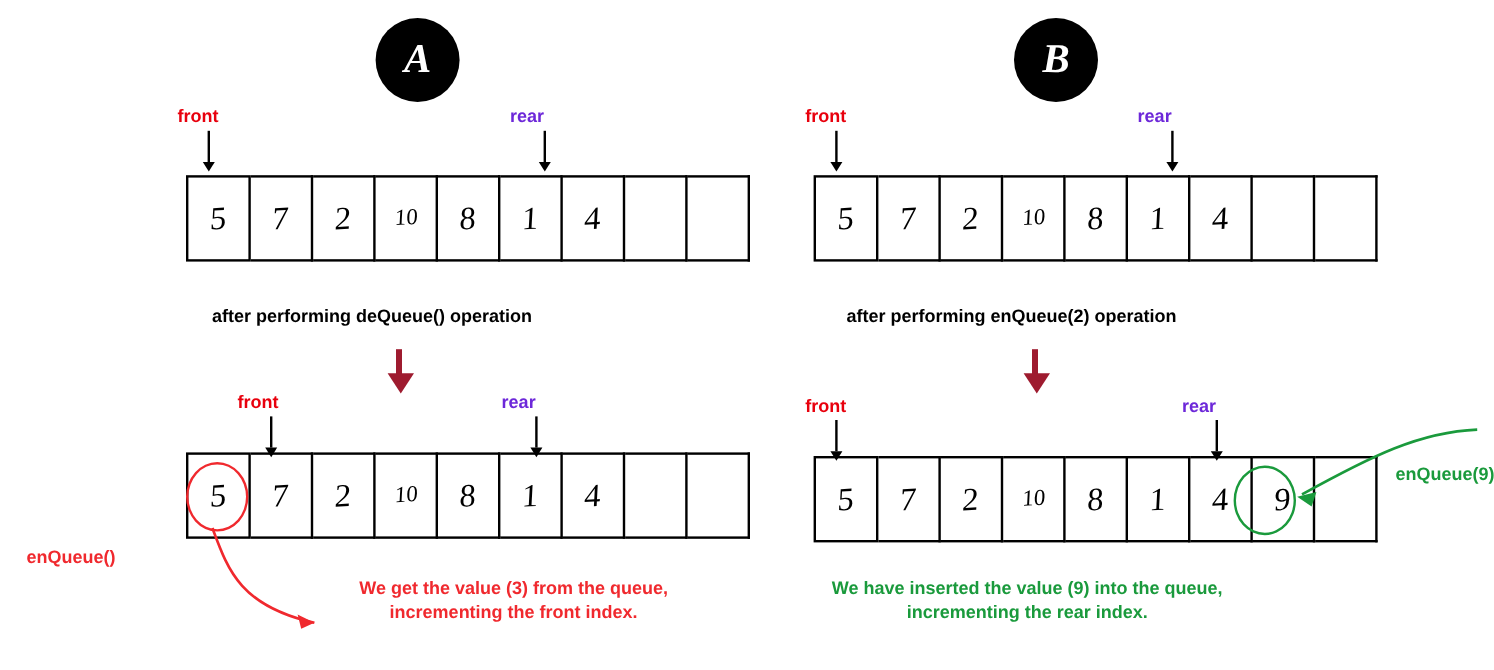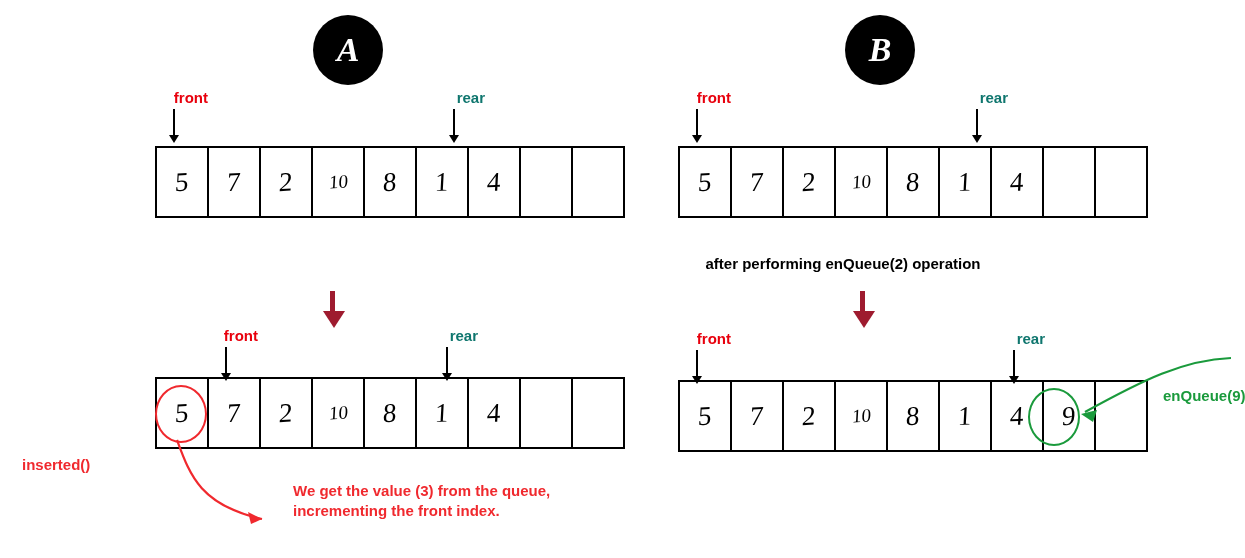--- a/index.html
+++ b/index.html
@@ -16,41 +16,41 @@
   
   .queue{position:absolute;display:flex;}
   .cell{width:50px;height:68px;border:2px solid #000;border-left:none;
         display:flex;align-items:center;justify-content:center;
         font-family:"Liberation Serif", serif;font-size:27px;}
   .cell:first-child{border-left:2px solid #000;}
   .cell.empty{color:transparent;}
   .cell .val{transform:skewX(-6deg) rotate(-3deg);display:inline-block;}
 
   
-  .ptr{position:absolute;text-align:right;}
+  .ptr{position:absolute;text-align:left;}
   .ptr .lbl{font-size:15px;font-weight:700;white-space:nowrap;}
   .ptr .shaft{width:2px;height:26px;margin:3px auto 0;}
   .ptr .head{width:0;height:0;margin:0 auto;border-left:5px solid transparent;
              border-right:5px solid transparent;}
   .ptr.front .lbl{color:#e8000d;}
   .ptr.front .shaft{background:#000;}
   .ptr.front .head{border-top:8px solid #000;}
-  .ptr.rear .lbl{color:#0f766e;}
+  .ptr.rear .lbl{color:#6d28d9;}
   .ptr.rear .shaft{background:#000;}
   .ptr.rear .head{border-top:8px solid #000;}
 
   .caption{position:absolute;font-size:15px;font-weight:700;text-align:center;}
 
   .bigarrow{position:absolute;width:0;height:0;}
   .bigarrow .st{position:absolute;left:7px;top:0;width:5px;height:22px;background:#9e1b2f;}
   .bigarrow .hd{position:absolute;left:0;top:20px;width:0;height:0;
                 border-left:11px solid transparent;border-right:11px solid transparent;
                 border-top:17px solid #9e1b2f;}
 
-  .note{position:absolute;font-size:15px;font-weight:700;line-height:1.35;}
+  .note{position:absolute;font-size:15px;font-weight:700;line-height:1.35;text-align:center;}
   .note.red{color:#f0292e;}
   .note.green{color:#1a9a3c;}
 
   .circle-mark{position:absolute;border-radius:50%;}
   .circle-red{border:2px solid #f0292e;}
   .circle-green{border:2px solid #1a9a3c;}
 
   svg.overlay{position:absolute;left:0;top:0;width:622px;height:558px;overflow:visible;}
 </style>
 </head>
@@ -96,20 +96,21 @@
     <div class="lbl">front</div>
     <div class="shaft" style="margin-left:25px"></div>
     <div class="head" style="margin-left:21px"></div>
   </div>
   <div class="ptr rear" style="left:425px;top:89px;width:60px;">
     <div class="lbl">rear</div>
     <div class="shaft" style="margin-left:28px"></div>
     <div class="head" style="margin-left:24px"></div>
   </div>
 
+  <div class="caption" style="left:120px;top:255px;width:380px;">after performing deQueue() operation</div>
 
   <div class="bigarrow" style="left:323px;top:291px;">
     <div class="st"></div>
       <div class="hd"></div>
   </div>
 
   <div class="queue" style="left:155px;top:377px;">
     <div class="cell">
         <span class="val">5</span>
       </div>
@@ -145,21 +146,21 @@
     <div class="head" style="margin-left:23px"></div>
   </div>
   <div class="ptr rear" style="left:418px;top:327px;width:60px;">
     <div class="lbl">rear</div>
     <div class="shaft" style="margin-left:28px"></div>
     <div class="head" style="margin-left:24px"></div>
   </div>
 
   <div class="circle-mark circle-red" style="left:155px;top:385px;width:48px;height:54px;"></div>
 
-  <div class="note red" style="left:22px;top:455px;">inserted()</div>
+  <div class="note red" style="left:22px;top:455px;">enQueue()</div>
 
   <div class="note red" style="left:293px;top:481px;width:270px;">We get the value (3) from the queue, incrementing the front index.</div>
 
   <svg class="overlay">
     <path d="M177,440 C190,475 200,505 262,519" fill="none" stroke="#f0292e" stroke-width="2.2"></path>
     <polygon points="262,519 248,512 251,524" fill="#f0292e"></polygon>
   </svg>
 </div>
 
 <div class="panel" id="panel-b">
@@ -254,18 +255,19 @@
   <div class="ptr rear" style="left:362px;top:330px;width:60px;">
     <div class="lbl">rear</div>
     <div class="shaft" style="margin-left:28px"></div>
     <div class="head" style="margin-left:24px"></div>
   </div>
 
   <div class="circle-mark circle-green" style="left:405px;top:388px;width:48px;height:54px;"></div>
 
   <div class="note green" style="left:540px;top:386px;">enQueue(9)</div>
 
+  <div class="note green" style="left:63px;top:481px;width:340px;">We have inserted the value (9) into the queue, incrementing the rear index.</div>
 
   <svg class="overlay">
     <path d="M608,358 C560,360 520,380 462,412" fill="none" stroke="#1a9a3c" stroke-width="2.2"></path>
     <polygon points="458,414 474,410 470,422" fill="#1a9a3c"></polygon>
   </svg>
 </div>
 
 </body></html>

